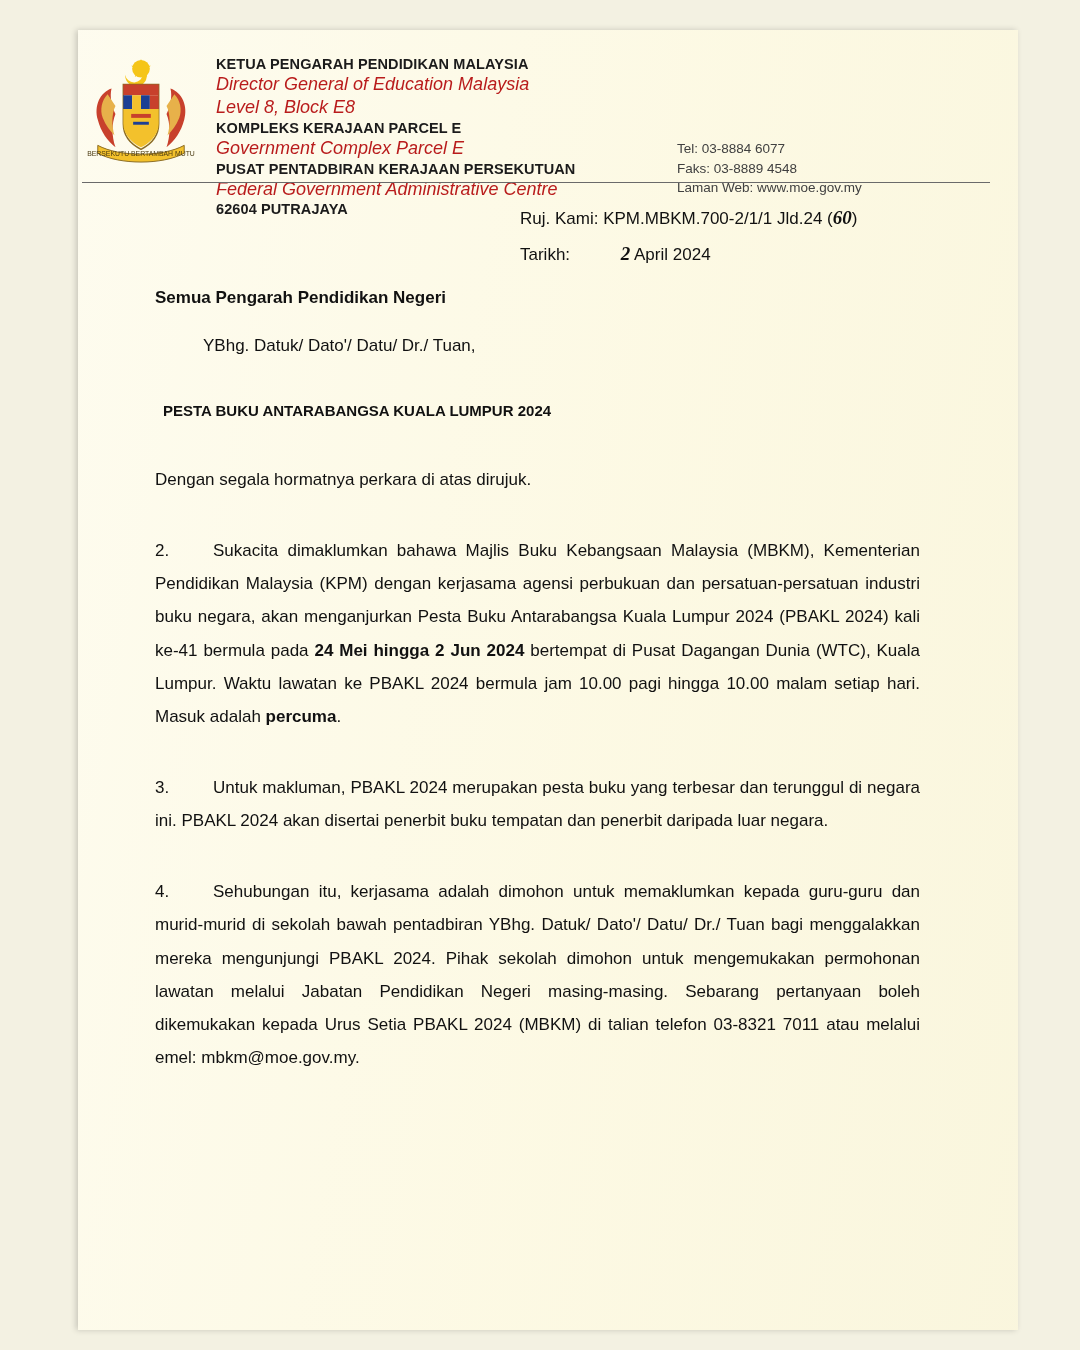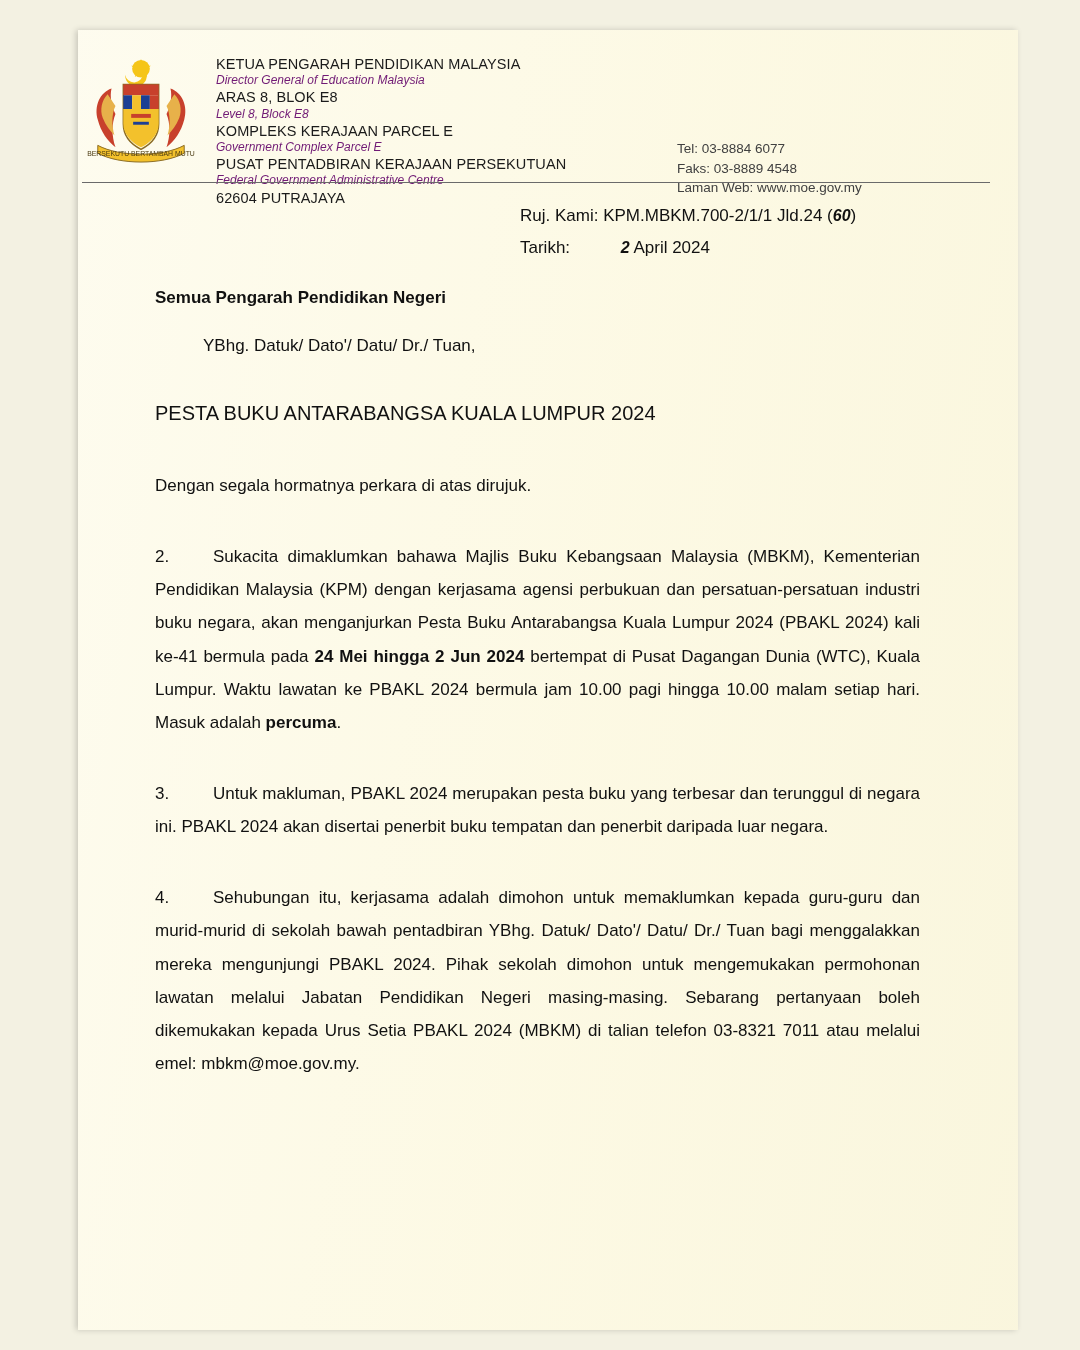--- a/index.html
+++ b/index.html
@@ -53,28 +53,28 @@
     flex: 0 0 118px;
     position: relative;
   }
   .lh-text {
     margin-left: 16px;
     flex: 1;
     line-height: 1.26;
     color: #1b1b1b;
   }
   .lh-text .b {
-    font-weight: normal;
+    font-weight: bold;
     font-size: 14.5px;
     letter-spacing: 0.1px;
   }
   .lh-text .i {
     font-style: italic;
-    font-size: 12px;
-    color: #701a75;
+    font-size: 18px;
+    color: #b91c1c;
   }
   .lh-contact {
     position: absolute;
     right: 0;
     top: 84px;
     width: 235px;
     font-size: 13.5px;
     line-height: 1.45;
     color: #404040;
   }
@@ -92,24 +92,24 @@
     position: absolute;
     left: 520px;
     top: 200px;
     font-size: 17px;
     color: #111;
     line-height: 1.9;
   }
   .refblock .row { white-space: nowrap; }
   .refblock .label { display: inline-block; }
   .hand {
-    font-family: Liberation Sans, sans-serif;
+    font-family: Liberation Serif, serif;
     font-style: italic;
     font-weight: bold;
-    font-size: 16px;
+    font-size: 19px;
     margin-top: 46px;
   }
   .tarikh-label { display: inline-block; width: 96px; }
 
   
   .body {
     position: absolute;
     left: 155px;
     top: 288px;
     width: 765px;
@@ -120,23 +120,24 @@
     font-weight: bold;
     font-size: 17px;
     margin-bottom: 28px;
   }
   .salutation {
     font-size: 17px;
     margin-bottom: 46px;
     margin-left: 48px;
   }
   .subject {
-    font-weight: normal;
-    font-size: 20px;
+    font-weight: bold;
+    font-size: 15px;
     margin-bottom: 44px;
+    margin-left: 8px;
   }
   p.para {
     margin: 0 0 38px 0;
     text-align: justify;
     line-height: 1.95;
     font-size: 17px;
   }
   p.para .num {
     display: inline-block;
     width: 58px;
@@ -176,21 +177,20 @@
           <path d="M50 60 h20 v4 h-20 z" fill="#c8402c"></path>
           <path d="M52 68 h16 v3 h-16 z" fill="#1c3f94"></path>
 
           <path d="M16 92 C38 104 82 104 104 92 L104 100 C82 112 38 112 16 100 Z" fill="#f3c12c" stroke="#8a6b24" stroke-width="1"></path>
           <text x="60" y="103" font-size="7" text-anchor="middle" fill="#4a3a10" font-family="Liberation Sans, sans-serif">BERSEKUTU BERTAMBAH MUTU</text>
         </svg>
       </div>
       <div class="lh-text">
         <div class="b">KETUA PENGARAH PENDIDIKAN MALAYSIA</div>
         <div class="i">Director General of Education Malaysia</div>
-        <div class="b">ARAS 8, BLOK E8</div>
         <div class="i">Level 8, Block E8</div>
         <div class="b">KOMPLEKS KERAJAAN PARCEL E</div>
         <div class="i">Government Complex Parcel E</div>
         <div class="b">PUSAT PENTADBIRAN KERAJAAN PERSEKUTUAN</div>
         <div class="i">Federal Government Administrative Centre</div>
         <div class="b">62604 PUTRAJAYA</div>
       </div>
       <div class="lh-contact">
         <div>Tel: 03-8884 6077</div>
         <div>Faks: 03-8889 4548</div>

